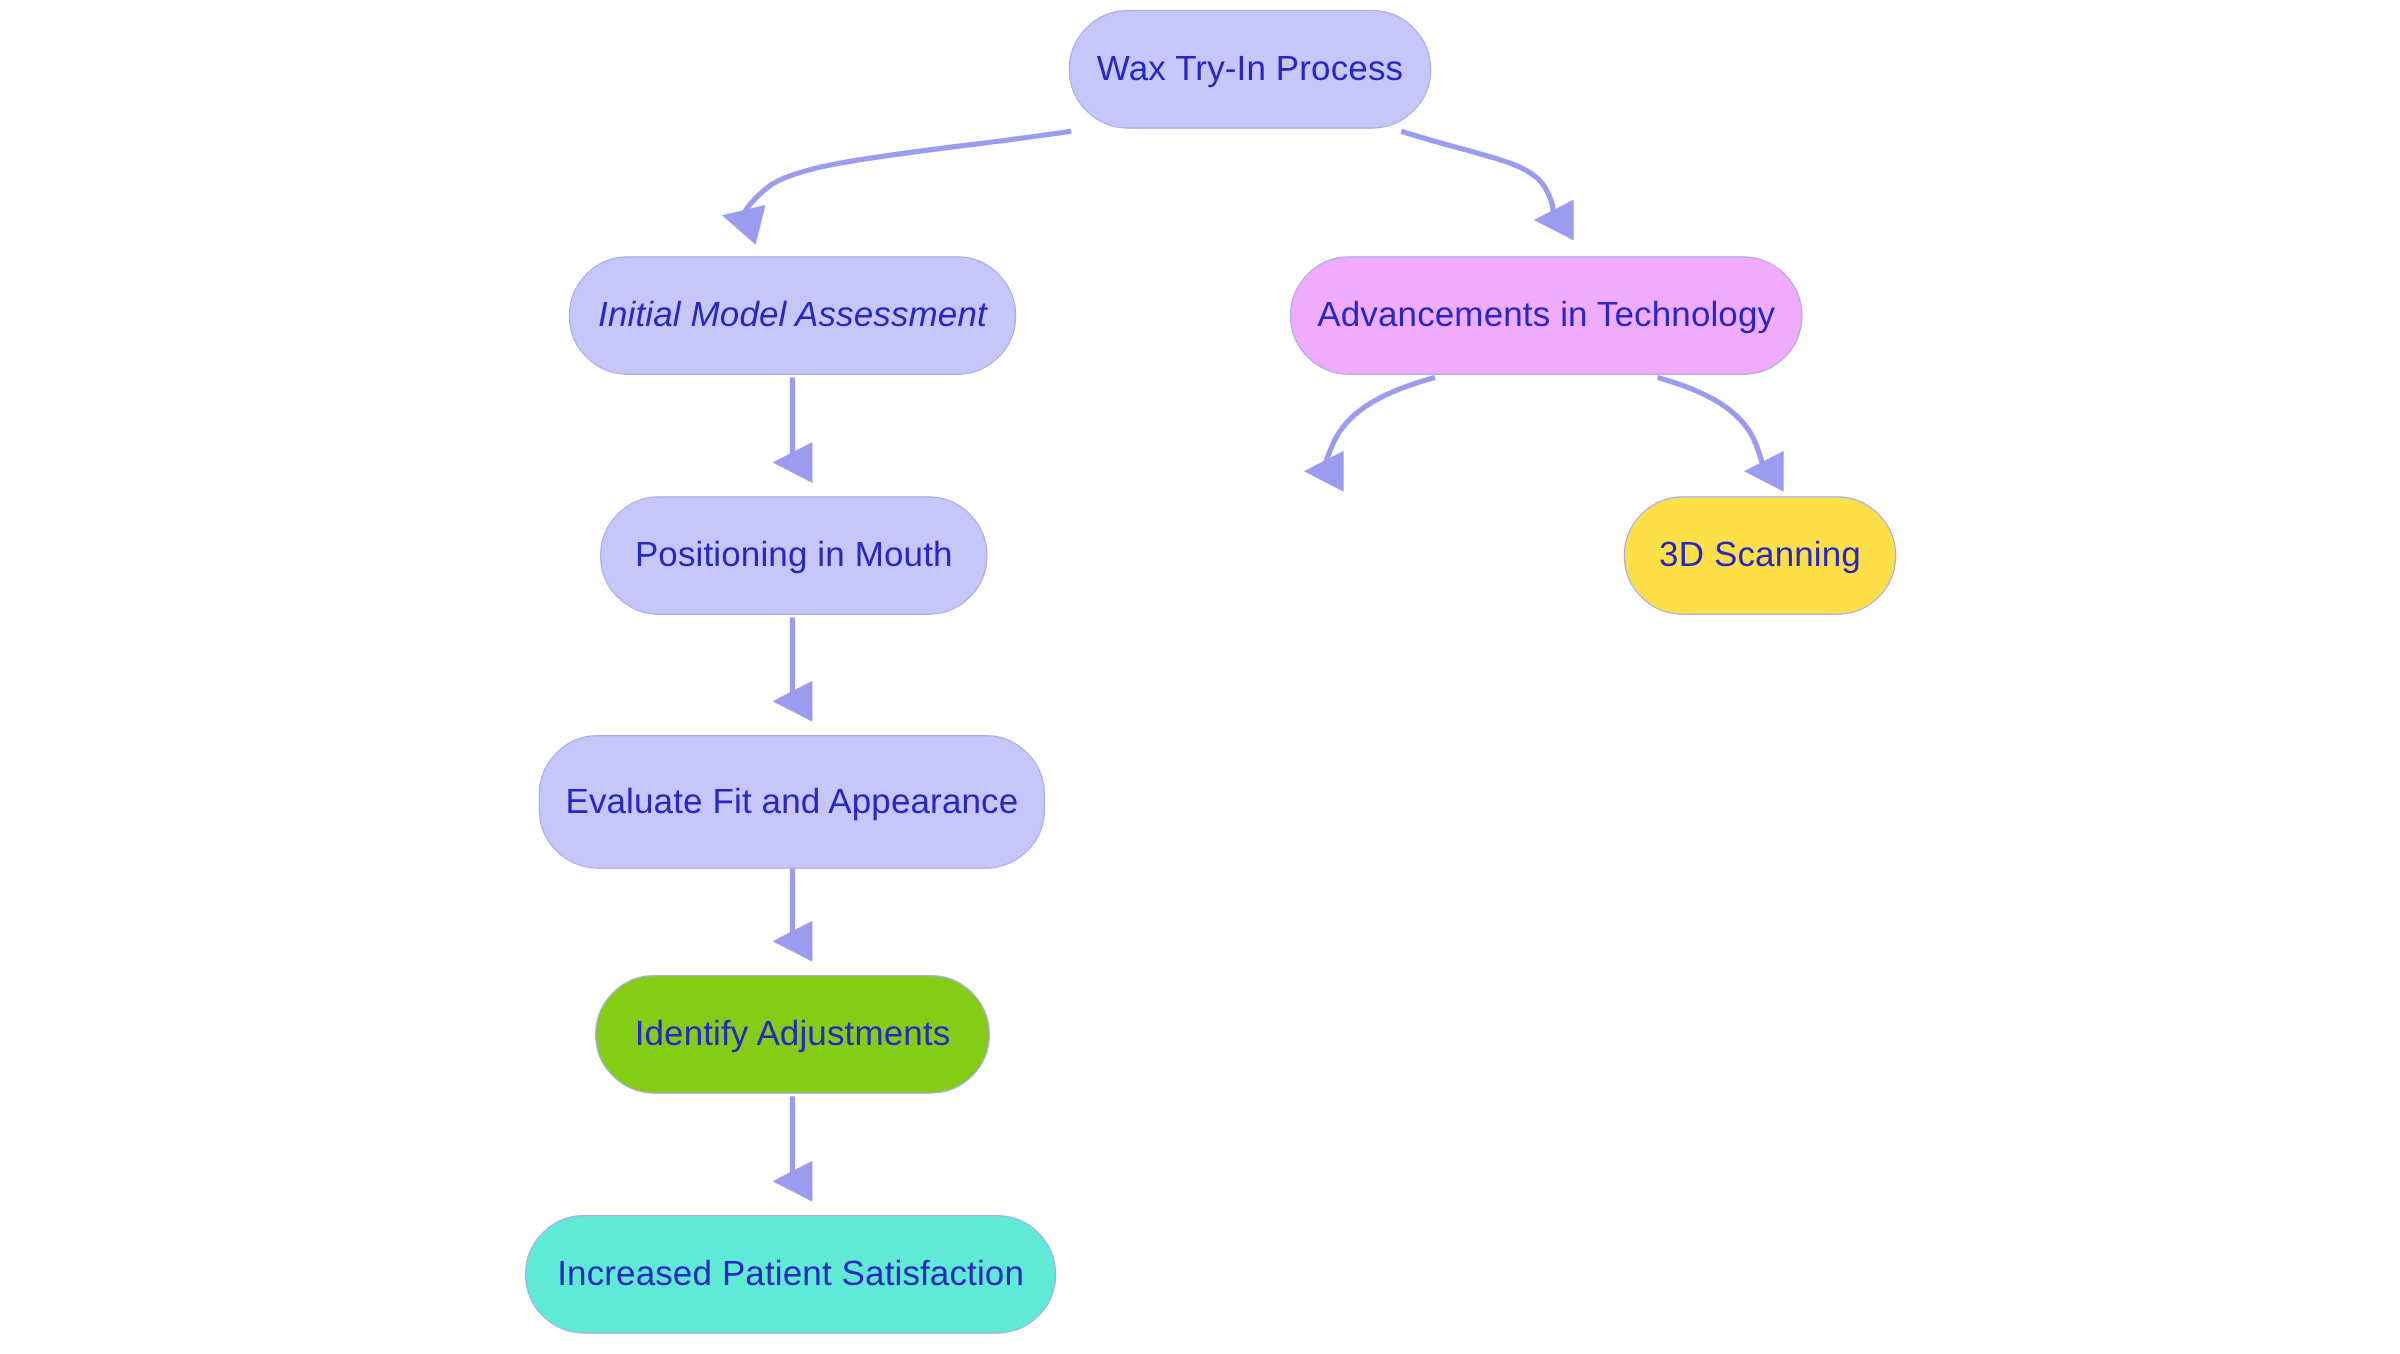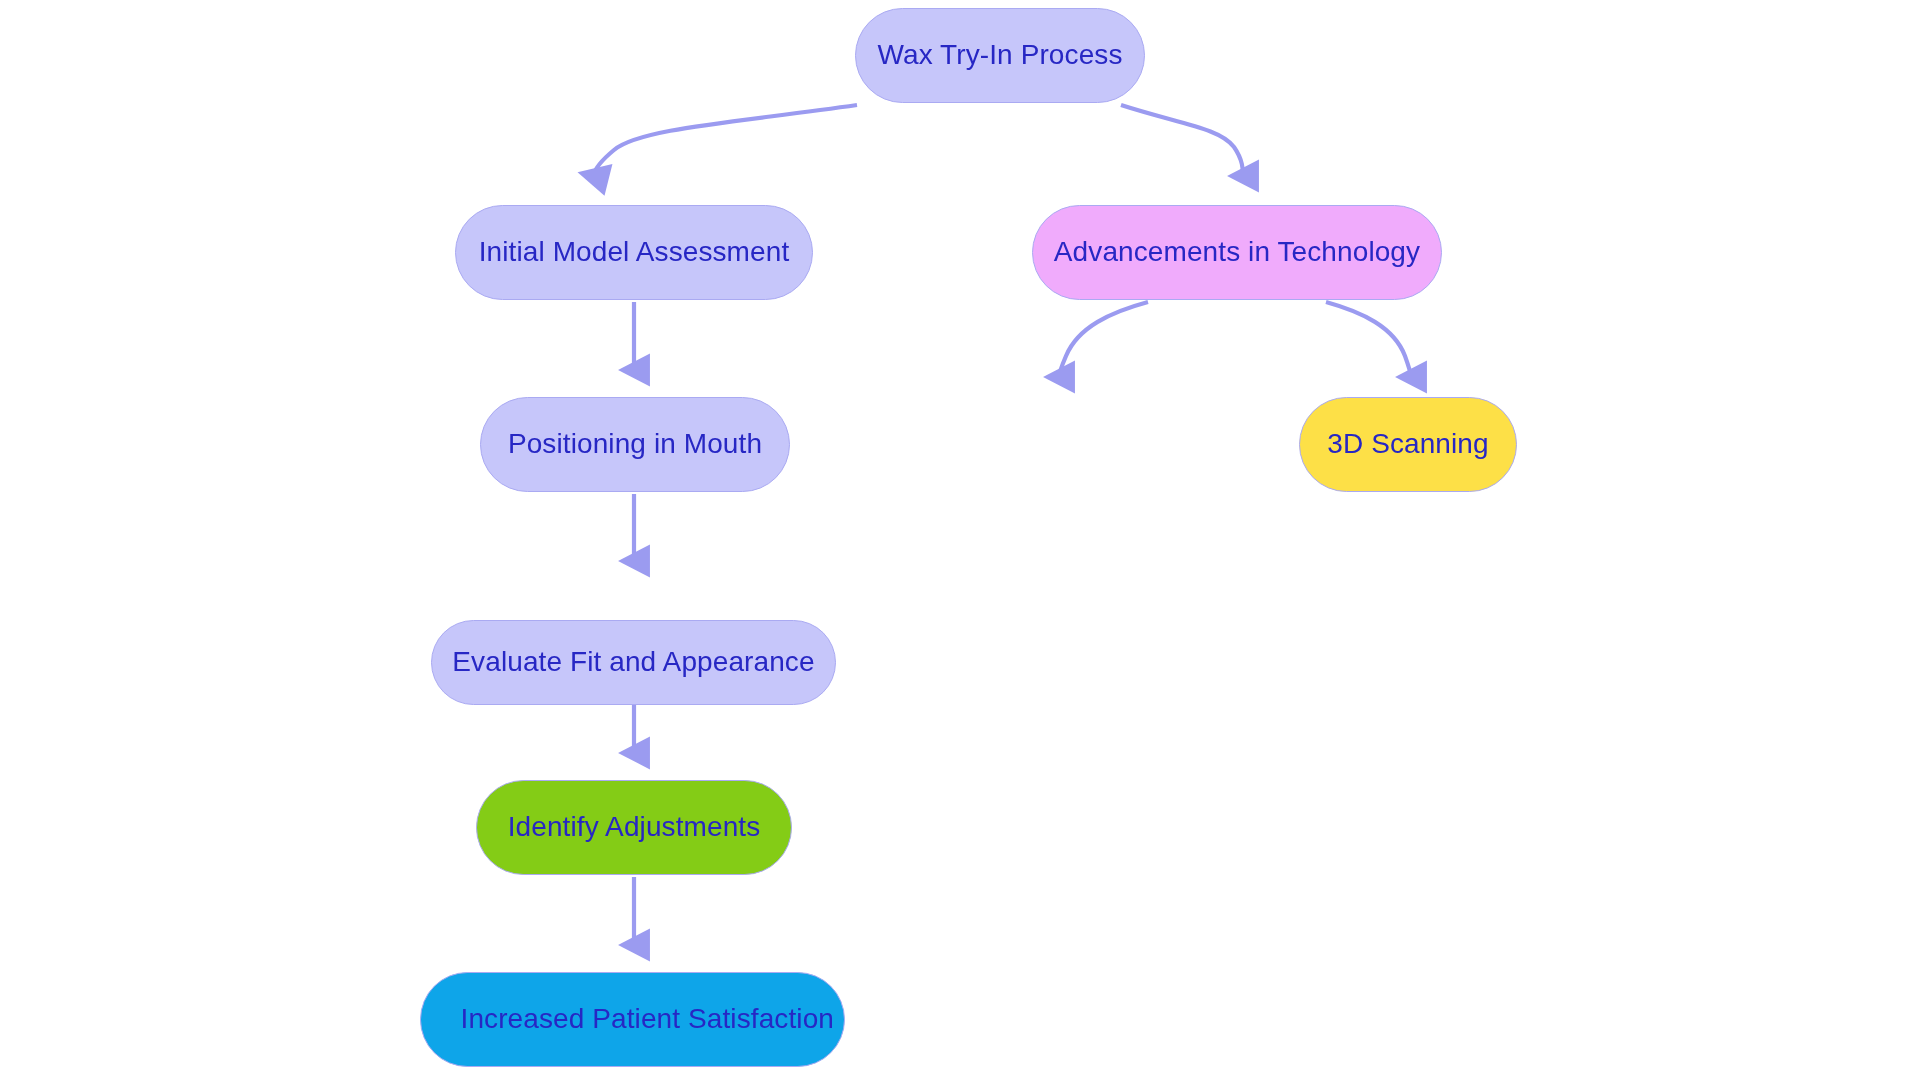--- a/index.html
+++ b/index.html
@@ -91,42 +91,42 @@
 
     <g>
       <path d="M 1326 302 C 1362 312, 1394 327, 1405 356 C 1410 370, 1411 376, 1411 377" fill="none" stroke="#9b9bf0" stroke-width="4.2" marker-end="url(#arrowhead)"></path>
     </g>
   </svg>
 
   <div class="node" style="left: 855px; top: 8px; width: 290px; height: 95px; border-radius: 47.5px; background: rgb(198, 198, 250); border-color: rgb(170, 170, 242); color: rgb(39, 39, 196);">
     <span class="node-label">Wax Try-In Process</span>
   </div>
 
-  <div class="node" style="left: 455px; top: 205px; width: 358px; height: 95px; border-radius: 47.5px; background: rgb(198, 198, 250); border-color: rgb(170, 170, 242); color: rgb(39, 39, 196);">
+  <div class="node" style="left: 455px; top: 205px; width: 358px; height: 95px; border-radius: 47.5px; background: rgb(198, 198, 250); border-color: rgb(170, 170, 242); color: rgb(39, 39, 196); font-style: italic;">
     <span class="node-label">Initial Model Assessment</span>
   </div>
 
   <div class="node" style="left: 1032px; top: 205px; width: 410px; height: 95px; border-radius: 47.5px; background: #f0abfc; border-color: rgb(170, 170, 242); color: rgb(39, 39, 196);">
     <span class="node-label">Advancements in Technology</span>
   </div>
 
   <div class="node" style="left: 480px; top: 397px; width: 310px; height: 95px; border-radius: 47.5px; background: rgb(198, 198, 250); border-color: rgb(170, 170, 242); color: rgb(39, 39, 196); justify-content: center;">
     <span class="node-label">Positioning in Mouth</span>
   </div>
 
 
   <div class="node" style="left: 1299px; top: 397px; width: 218px; height: 95px; border-radius: 47.5px; background: #fde047; border-color: rgb(170, 170, 242); color: rgb(39, 39, 196);">
     <span class="node-label">3D Scanning</span>
   </div>
 
-  <div class="node" style="left: 431px; top: 588px; width: 405px; height: 85px; border-radius: 47.5px; background: rgb(198, 198, 250); border-color: rgb(170, 170, 242); color: rgb(39, 39, 196); margin-top: 32px;">
+  <div class="node" style="left: 431px; top: 588px; width: 405px; height: 107px; border-radius: 47.5px; background: rgb(198, 198, 250); border-color: rgb(170, 170, 242); color: rgb(39, 39, 196);">
     <span class="node-label">Evaluate Fit and Appearance</span>
   </div>
 
   <div class="node" style="left: 476px; top: 780px; width: 316px; height: 95px; border-radius: 47.5px; background: #84cc16; border-color: rgb(170, 170, 242); color: rgb(39, 39, 196);">
     <span class="node-label">Identify Adjustments</span>
   </div>
 
-  <div class="node" style="left: 420px; top: 972px; width: 425px; height: 95px; border-radius: 47.5px; background: #0ea5e9; border-color: rgb(170, 170, 242); color: rgb(39, 39, 196); justify-content: flex-end;">
+  <div class="node" style="left: 420px; top: 972px; width: 425px; height: 95px; border-radius: 47.5px; background: #5eead4; border-color: rgb(170, 170, 242); color: rgb(39, 39, 196);">
     <span class="node-label">Increased Patient Satisfaction</span>
   </div>
 
 </div>
 
 </body></html>

